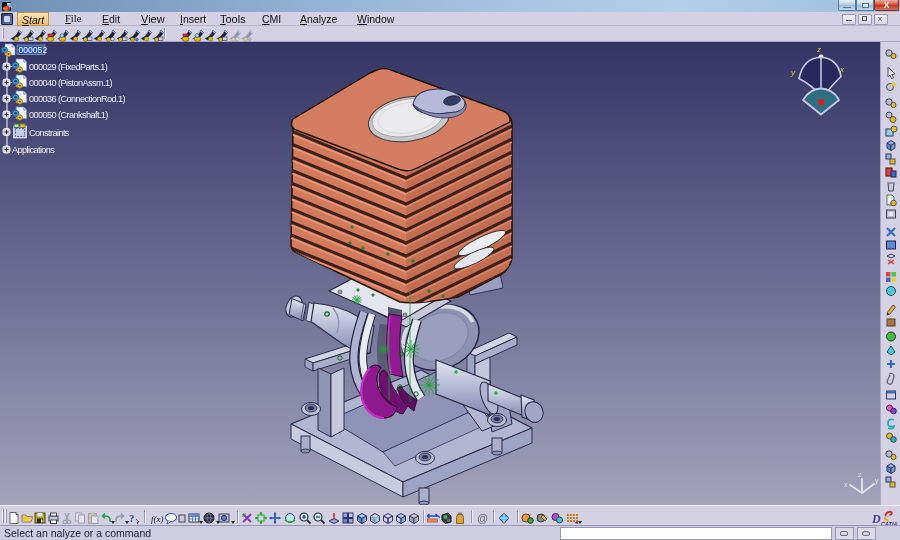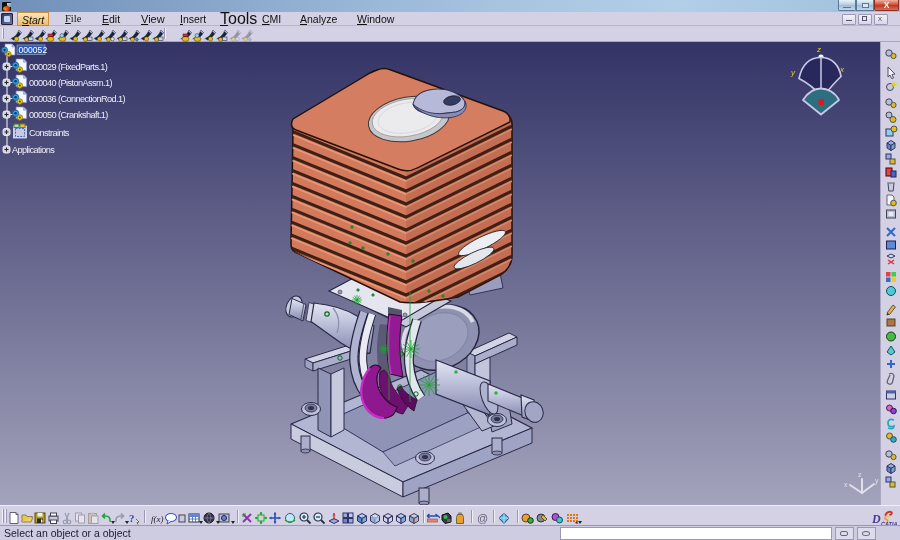--- a/index.html
+++ b/index.html
@@ -23,21 +23,21 @@
 </div>
 <div id="menu" style="left:0;top:12px;width:900px;height:14px;background:#d3d1e3;border-bottom:1px solid #b8b6cc;">
     <div style="left:1px;top:1px;width:12px;height:12px;background:linear-gradient(135deg,#2a3a6a,#6a7ab0);border:1px solid #223;border-radius:1px;">
       <div style="left:2px;top:2px;width:6px;height:6px;background:#c8d4ee;border-radius:1px;"></div>
     </div>
     <div style="left:17px;top:0px;height:14px;padding:0 4px;background:linear-gradient(#fce6b8,#edbd6e);border:1px solid #c89040;font-size:10.5px;color:#111;line-height:14px;font-style:italic;"><span style="text-decoration:underline;">S</span>tart</div>
     <div style="left:61px;top:0px;height:14px;padding:0 4px;font-size:10.5px;color:#111;line-height:14px;font-family:Liberation Serif, serif;"><span style="text-decoration:underline;">F</span>ile</div>
     <div style="left:98px;top:0px;height:14px;padding:0 4px;font-size:10.5px;color:#111;line-height:14px;"><span style="text-decoration:underline;">E</span>dit</div>
     <div style="left:137px;top:0px;height:14px;padding:0 4px;font-size:11px;color:#111;line-height:14px;"><span style="text-decoration:underline;">V</span>iew</div>
     <div style="left:176px;top:0px;height:14px;padding:0 4px;font-size:10.5px;color:#111;line-height:14px;"><span style="text-decoration:underline;">I</span>nsert</div>
-    <div style="left:216px;top:0px;height:14px;padding:0 4px;font-size:16px;color:#111;line-height:14px;"><span style="text-decoration:underline;">T</span>ools</div>
+    <div style="left:216px;top:0px;height:14px;padding:0 4px;font-size:11px;color:#111;line-height:14px;"><span style="text-decoration:underline;">T</span>ools</div>
     <div style="left:258px;top:0px;height:14px;padding:0 4px;font-size:10.5px;color:#111;line-height:14px;"><span style="text-decoration:underline;">C</span>MI</div>
     <div style="left:296px;top:0px;height:14px;padding:0 4px;font-size:10.5px;color:#111;line-height:14px;"><span style="text-decoration:underline;">A</span>nalyze</div>
     <div style="left:353px;top:0px;height:14px;padding:0 4px;font-size:10.5px;color:#111;line-height:14px;"><span style="text-decoration:underline;">W</span>indow</div>
     <div style="left:404px;top:12px;height:14px;padding:0 4px;font-size:10.5px;color:#111;line-height:14px;"><span style="text-decoration:underline;">H</span>elp</div>
     <div style="left:842px;top:1.5px;width:14px;height:11px;background:linear-gradient(#f2f1f8,#d8d6e8);border:1px solid #9a98b2;border-radius:1px;"></div>
     <div style="left:858px;top:1.5px;width:14px;height:11px;background:linear-gradient(#f2f1f8,#d8d6e8);border:1px solid #9a98b2;border-radius:1px;"></div>
     <div style="left:874px;top:1.5px;width:14px;height:11px;background:linear-gradient(#f2f1f8,#d8d6e8);border:1px solid #9a98b2;border-radius:1px;"></div>
     <div style="left:846px;top:7.5px;width:6px;height:1.5px;background:#556;"></div>
     <div style="left:861.5px;top:4px;width:5px;height:4.5px;border:1px solid #556;"></div>
     <div style="left:878px;top:3px;width:8px;height:9px;color:#556;font-size:8px;line-height:8px;">x</div>
@@ -755,20 +755,20 @@
     <div style="left:578px;top:15px;width:0;height:0;border-left:2.5px solid transparent;border-right:2.5px solid transparent;border-top:3.5px solid #222;"></div>
     <svg style="position:absolute;left:872px;top:3px;" width="28" height="17" viewBox="0 0 28 17">
 <path d="M13.5,6 C14.5,3 17.5,2 19.5,3.2 C20.3,4.2 19.5,5.3 18,5.8" fill="none" stroke="#d83020" stroke-width="1.9" stroke-linecap="round"></path>
 <text x="0" y="13.5" font-size="12" font-weight="bold" font-style="italic" fill="#4a3a9a" font-family="Liberation Serif">D</text>
 <text x="11" y="14" font-size="11" font-weight="bold" font-style="italic" fill="#e8a020" font-family="Liberation Serif">S</text>
 <text x="9" y="16.5" font-size="5.5" font-weight="bold" font-style="italic" fill="#4a3a9a" font-family="Liberation Sans">CATIA</text>
 </svg>
   </div>
 
 <div id="sb" style="left:0;top:525px;width:900px;height:15px;background:#cecce0;border-top:1px solid #9a98b2;">
-<div style="left:4px;top:1px;font-size:10.5px;color:#1a1a33;line-height:13px;">Select an object or a object</div>
+<div style="left:4px;top:1px;font-size:10.5px;color:#1a1a33;line-height:13px;">Select an nalyze or a command</div>
 <div style="left:560px;top:1px;width:272px;height:13px;background:#fff;border:1px solid #9a98b2;"></div>
 <div style="left:835px;top:1px;width:19px;height:13px;background:#dedce c;background:#dedcec;border:1px solid #9a98b2;">
       <div style="left:4px;top:3px;width:8px;height:5px;border:1px solid #667;border-radius:2px;"></div>
     </div>
 <div style="left:857px;top:1px;width:19px;height:13px;background:#dedcec;border:1px solid #9a98b2;">
       <div style="left:4px;top:3px;width:8px;height:5px;border:1px solid #667;border-radius:50%;"></div>
     </div>
 </div>
 </body></html>

